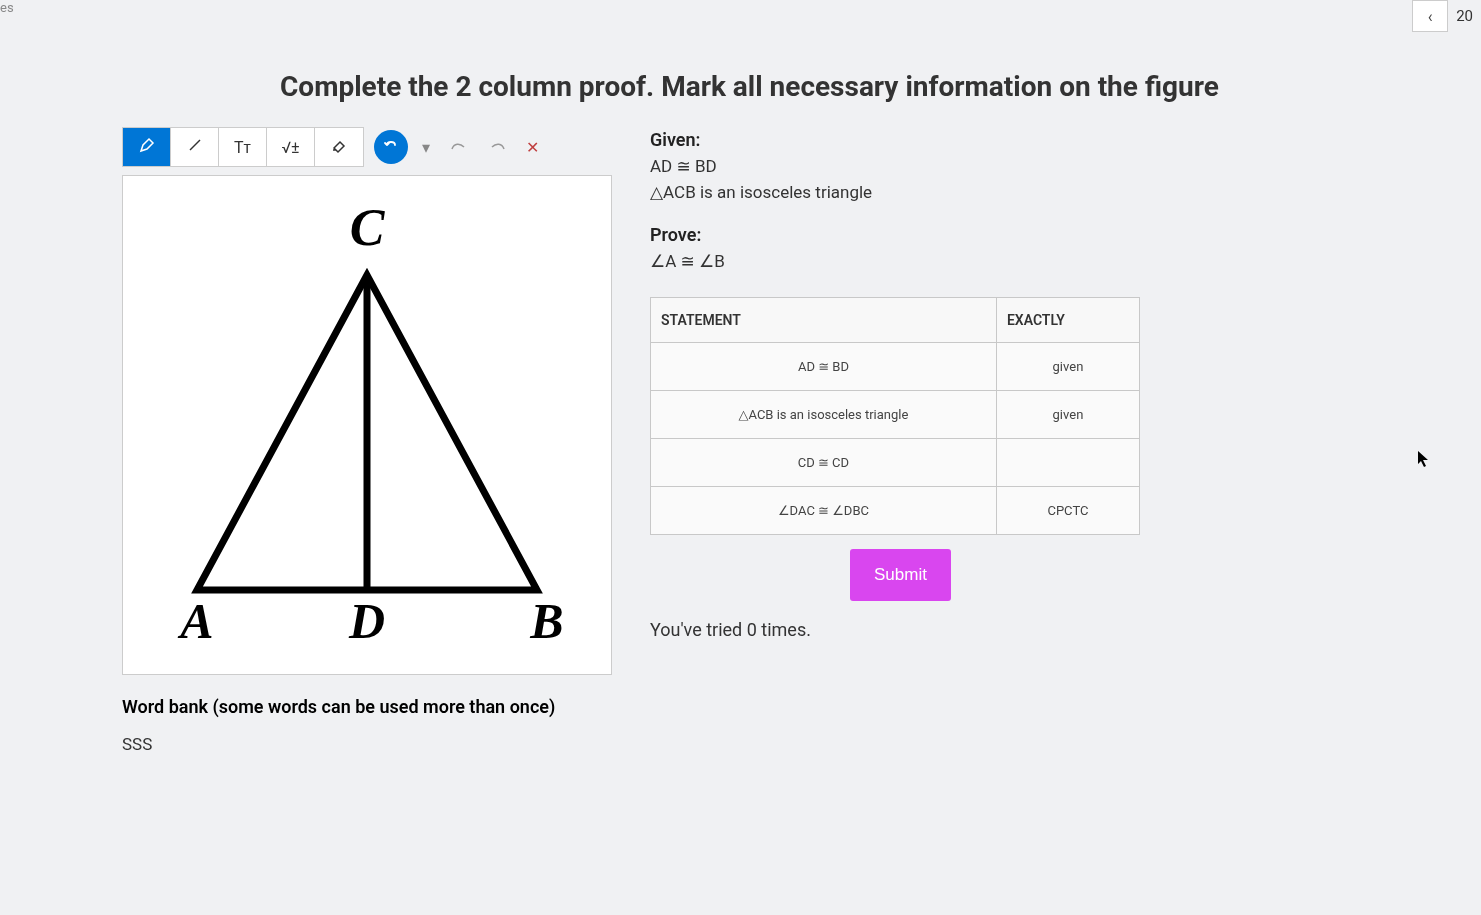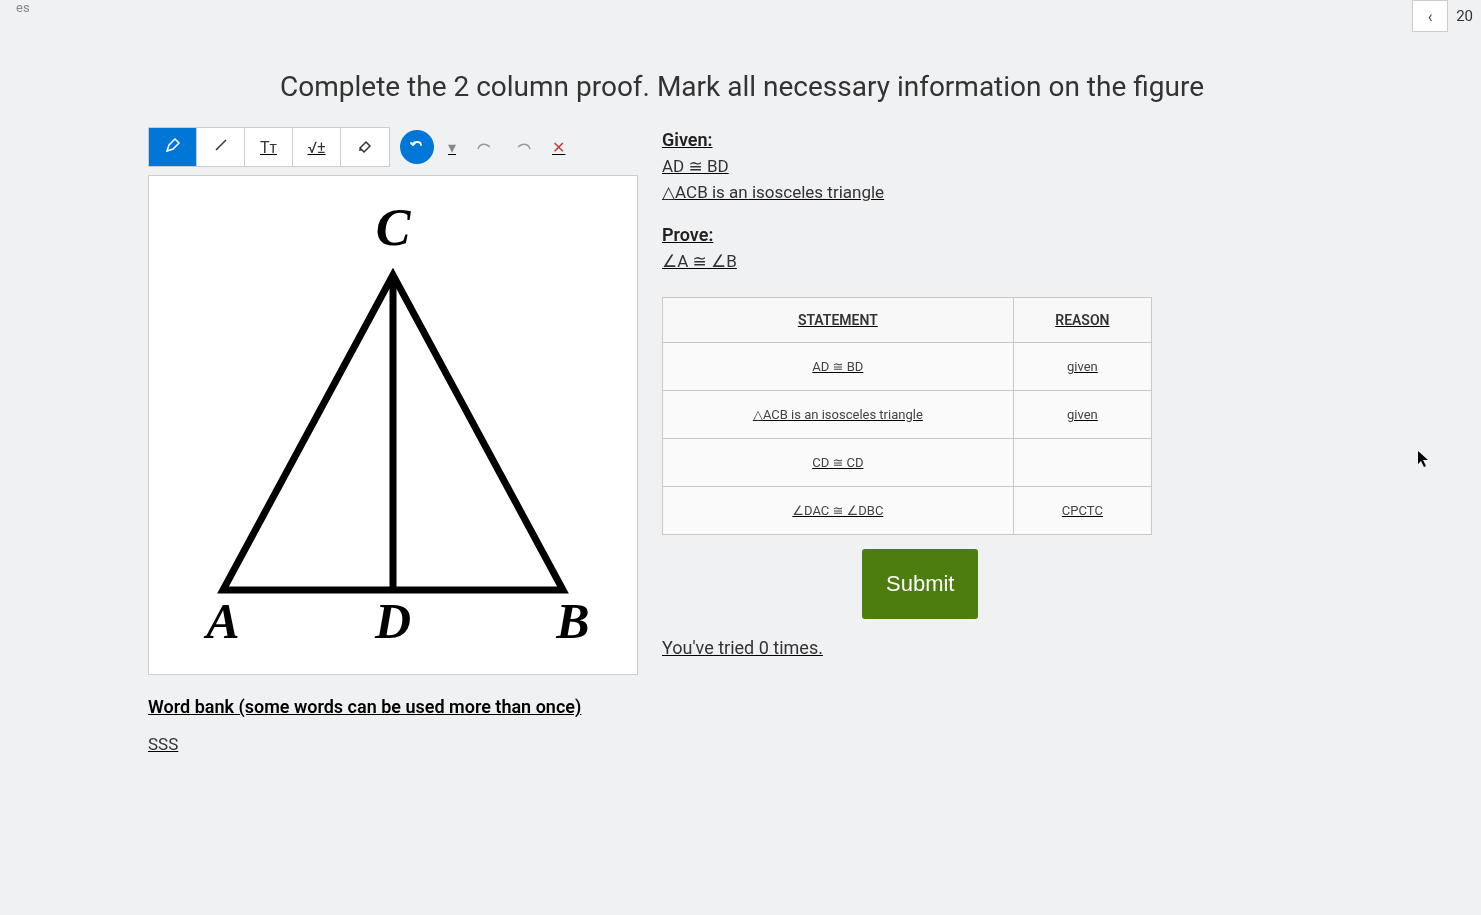--- a/index.html
+++ b/index.html
@@ -11,21 +11,21 @@
       font-family: -apple-system, BlinkMacSystemFont, "Segoe UI", Roboto, Arial, sans-serif;
       background: #f0f1f3;
       width: 1481px;
       height: 915px;
       position: relative;
       overflow: hidden;
     }
     .top-partial {
       position: absolute;
       top: 0;
-      left: 16px;
+      left: 0;
       color: #888;
       font-size: 13px;
       padding-left: 0px;
     }
     .top-nav {
       position: absolute;
       top: 0;
       right: 0;
       display: flex;
       align-items: center;
@@ -52,33 +52,32 @@
       left: 0;
       right: 0;
       padding: 20px 60px 20px 60px;
     }
     .heading {
       font-size: 28px;
       color: #333;
       text-align: left;
       margin-left: 220px;
       margin-bottom: 24px;
-      font-weight: 400;
+      font-weight: 700;
     }
     .instructions {
       font-size: 18px;
       color: #333;
       margin-bottom: 16px;
       margin-left: 8px;
     }
     .main-area {
       display: flex;
-      gap: 14px;
-      margin-left: 88px;
-      text-decoration: underline;
+      gap: 28px;
+      margin-left: 62px;
     }
     .left-col {
       width: 500px;
     }
     .toolbar {
       display: flex;
       align-items: center;
       height: 40px;
       gap: 0;
     }
@@ -168,44 +167,44 @@
     .prove-block {
       margin-bottom: 26px;
     }
     .proof-table {
       border-collapse: collapse;
       width: 490px;
       background: #fcfcfc;
     }
     .proof-table th {
       padding: 14px 10px;
-      text-align: center;
+      text-align: left;
       font-size: 14px;
       font-weight: 600;
       color: #333;
       border: 1px solid #c8c8c8;
       background: #f8f8f8;
     }
     .proof-table td {
       padding: 14px 10px;
       text-align: center;
       font-size: 13px;
       color: #444;
       border: 1px solid #c8c8c8;
       background: #fafafa;
       height: 48px;
     }
     .submit-btn {
       display: inline-block;
       margin-top: 14px;
       margin-left: 200px;
-      padding: 22px 24px;
-      background: #4d7c0f;
+      padding: 16px 24px;
+      background: #d946ef;
       color: #fff;
-      font-size: 22px;
+      font-size: 17px;
       border: none;
       border-radius: 3px;
       cursor: pointer;
     }
     .tried-text {
       margin-top: 18px;
       font-size: 18px;
       color: #333;
     }
     .cursor-icon {
@@ -317,21 +316,21 @@
 
       <div class="prove-block">
         <div class="given-label">Prove:</div>
         <div class="given-line">∠A ≅ ∠B</div>
       </div>
 
       <table class="proof-table">
         <thead>
           <tr>
             <th>STATEMENT</th>
-            <th>REASON</th>
+            <th>EXACTLY</th>
           </tr>
         </thead>
         <tbody>
           <tr>
             <td>AD ≅ BD</td>
             <td>given</td>
           </tr>
           <tr>
             <td>△ACB is an isosceles triangle</td>
             <td>given</td>

